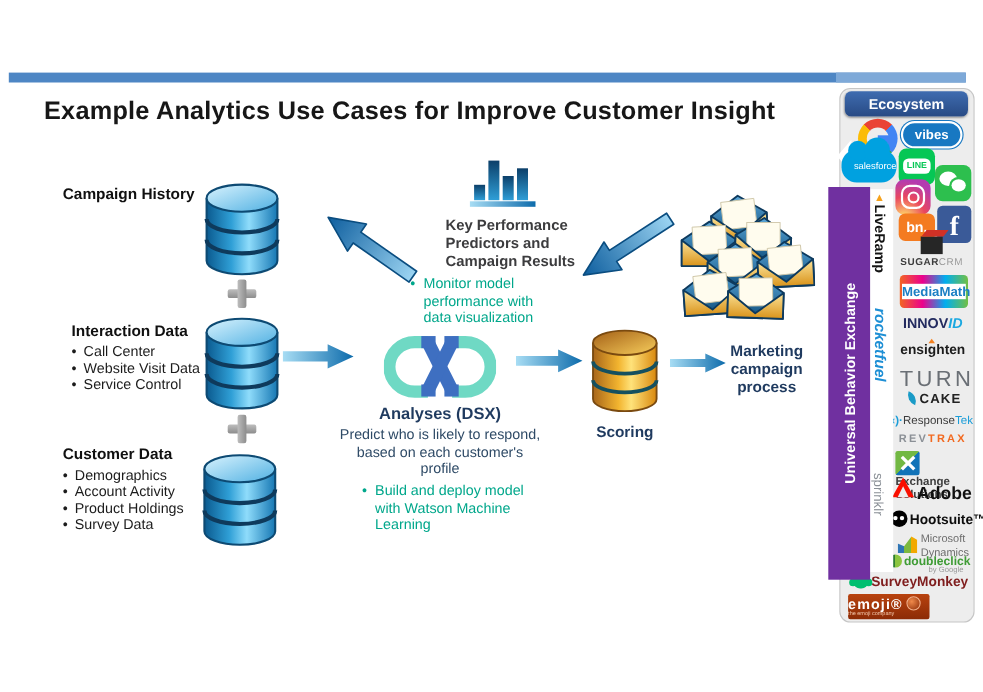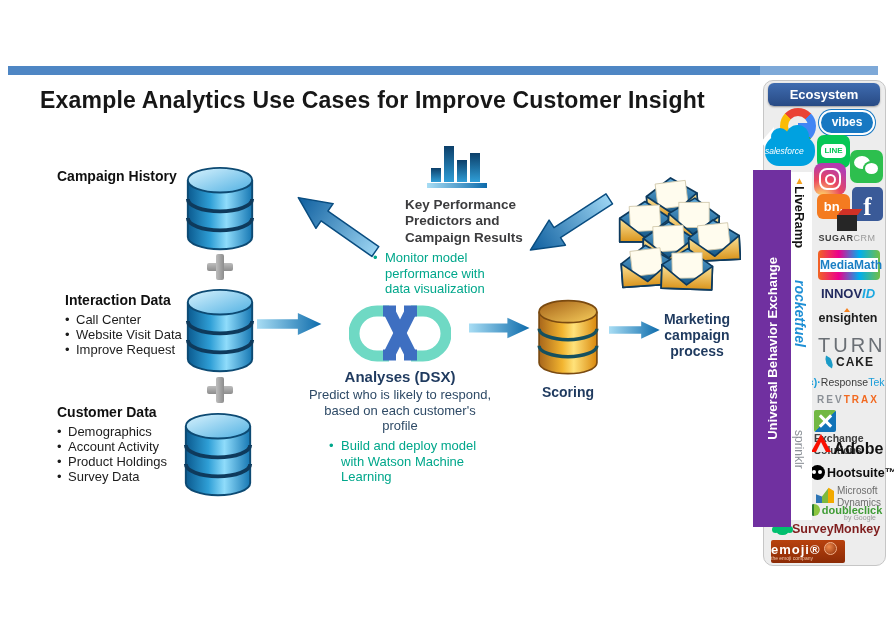--- a/index.html
+++ b/index.html
@@ -88,21 +88,21 @@
   .chip{position:absolute}
 
   
   .google{left:16px;top:27px;width:36px;height:36px;border-radius:50%;
           background:conic-gradient(from -45deg,#ea4335 0 25%,#4285f4 25% 50%,#34a853 50% 75%,#fbbc05 75% 100%)}
   .google::before{content:"";position:absolute;left:8px;top:8px;width:20px;height:20px;background:#ededed;border-radius:50%}
   .google::after{content:"";position:absolute;right:3px;top:15px;width:15px;height:7px;background:#4285f4}
   .vibes{left:55px;top:29px;width:52px;height:21px;background:#1878c2;border:2px solid #fff;border-radius:13px;
          box-shadow:0 0 0 1px #1878c2;color:#fff;font-weight:bold;font-size:12px;text-align:center;line-height:21px}
   .salesforce{left:1px;top:55px;width:50px;height:30px;background:#00a1e0;border-radius:14px;color:#fff;
-              font-style:italic;font-size:8.5px;text-align:left;line-height:30px}
+              font-size:8.5px;text-align:right;line-height:30px}
   .salesforce::before{content:"";position:absolute;left:6px;top:-8px;width:18px;height:18px;background:#00a1e0;border-radius:50%}
   .salesforce::after{content:"";position:absolute;left:21px;top:-11px;width:23px;height:23px;background:#00a1e0;border-radius:50%}
   .salesforce .sf{position:relative;z-index:1}
   .line-app{left:53px;top:54px;width:33px;height:33px;background:#06c755;border-radius:7px}
   .line-app .bub{position:absolute;left:4px;top:9px;width:25px;height:14px;background:#fff;border-radius:5px;
                  color:#06c755;font-size:8px;font-weight:bold;text-align:center;line-height:14px}
   .wechat{left:86px;top:69px;width:33px;height:33px;background:#2dbf4e;border-radius:7px}
   .wechat::before{content:"";position:absolute;left:4px;top:6px;width:16px;height:13px;background:#fff;border-radius:50%}
   .wechat::after{content:"";position:absolute;left:15px;top:13px;width:13px;height:11px;background:#fff;
                  border-radius:50%;box-shadow:0 0 0 2px #2dbf4e}
@@ -258,21 +258,21 @@
 <svg class="db" id="db1" width="76" height="89" viewBox="0 0 80 94">
     <use href="#cylB"></use>
   </svg>
 <div class="plus" id="plus1"></div>
 
 <div class="src" id="src2">
   <div class="name">Interaction Data</div>
   <ul class="blist">
     <li>Call Center</li>
     <li>Website Visit Data</li>
-    <li>Improve Request</li>
+    <li>Service Control</li>
   </ul>
 </div>
 <svg class="db" id="db2" width="76" height="89" viewBox="0 0 80 94">
     <use href="#cylB"></use>
   </svg>
 <div class="plus" id="plus2"></div>
 
 <div class="src" id="src3">
   <div class="name">Customer Data</div>
   <ul class="blist">

